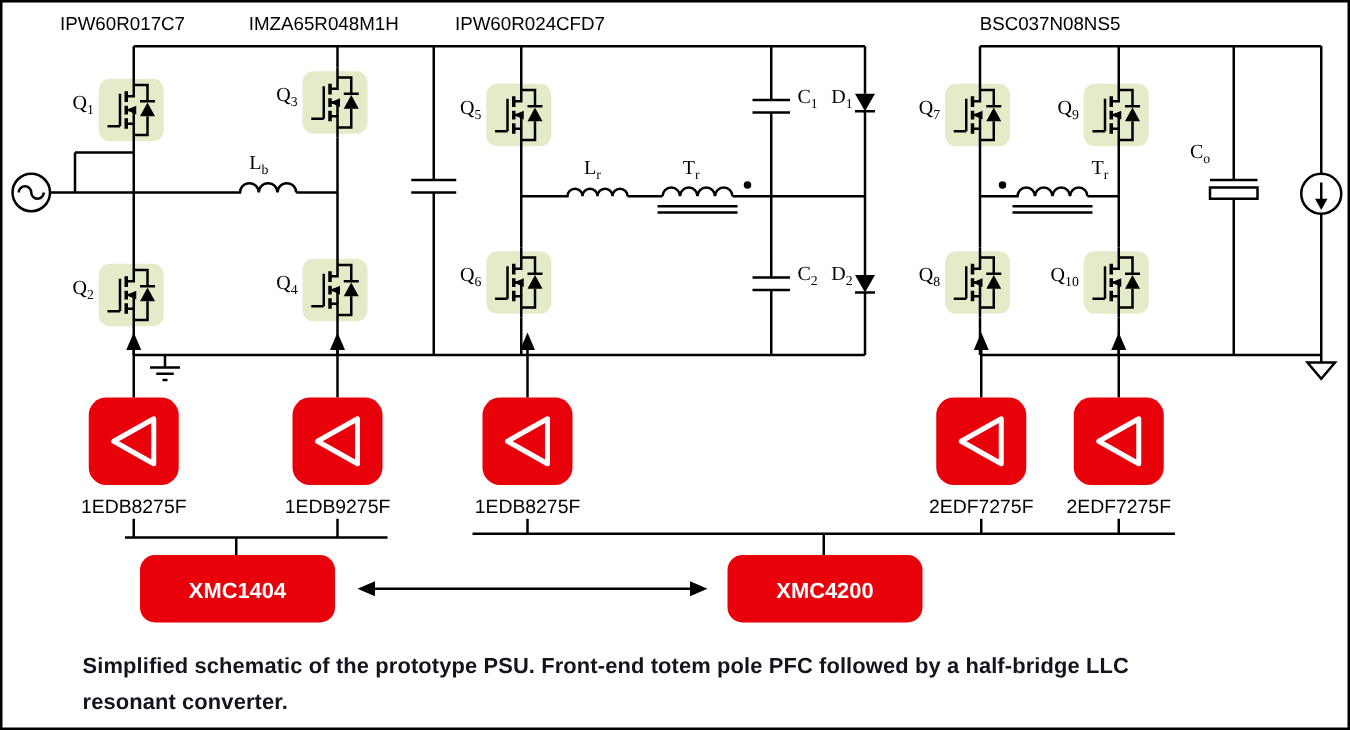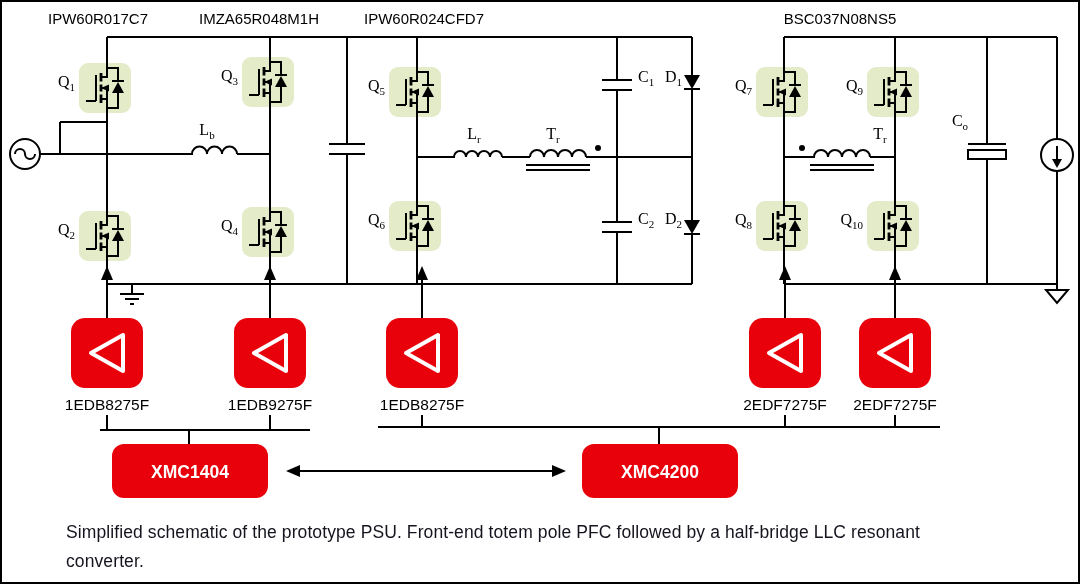--- a/index.html
+++ b/index.html
@@ -14,21 +14,21 @@
   svg text { fill:#000; }
   .wire { stroke:#000; stroke-width:2; fill:none; }
   .plabel { font-family:"Liberation Sans",sans-serif; font-size:15px; }
   .qtext  { font-family:"Liberation Serif",serif; font-size:16px; }
   .clabel { font-family:"Liberation Serif",serif; font-size:16px; }
   .sub    { font-size:11px; }
   .dlabel { font-family:"Liberation Sans",sans-serif; font-size:15.5px; }
   .xmctext{ font-family:"Liberation Sans",sans-serif; font-size:17.5px; font-weight:bold; fill:#fff; }
   .caption {
     position:absolute; left:64px; top:516px; width:868px;
-    font-size:17.5px; font-weight:normal; color:#14141e;
+    font-size:17.5px; font-weight:bold; color:#14141e;
     line-height:1.65; letter-spacing:0.1px;
   }
 </style>
 </head>
 <body>
 
 
 
 <svg width="1080" height="512" viewBox="0 0 1080 512">
   <defs>

